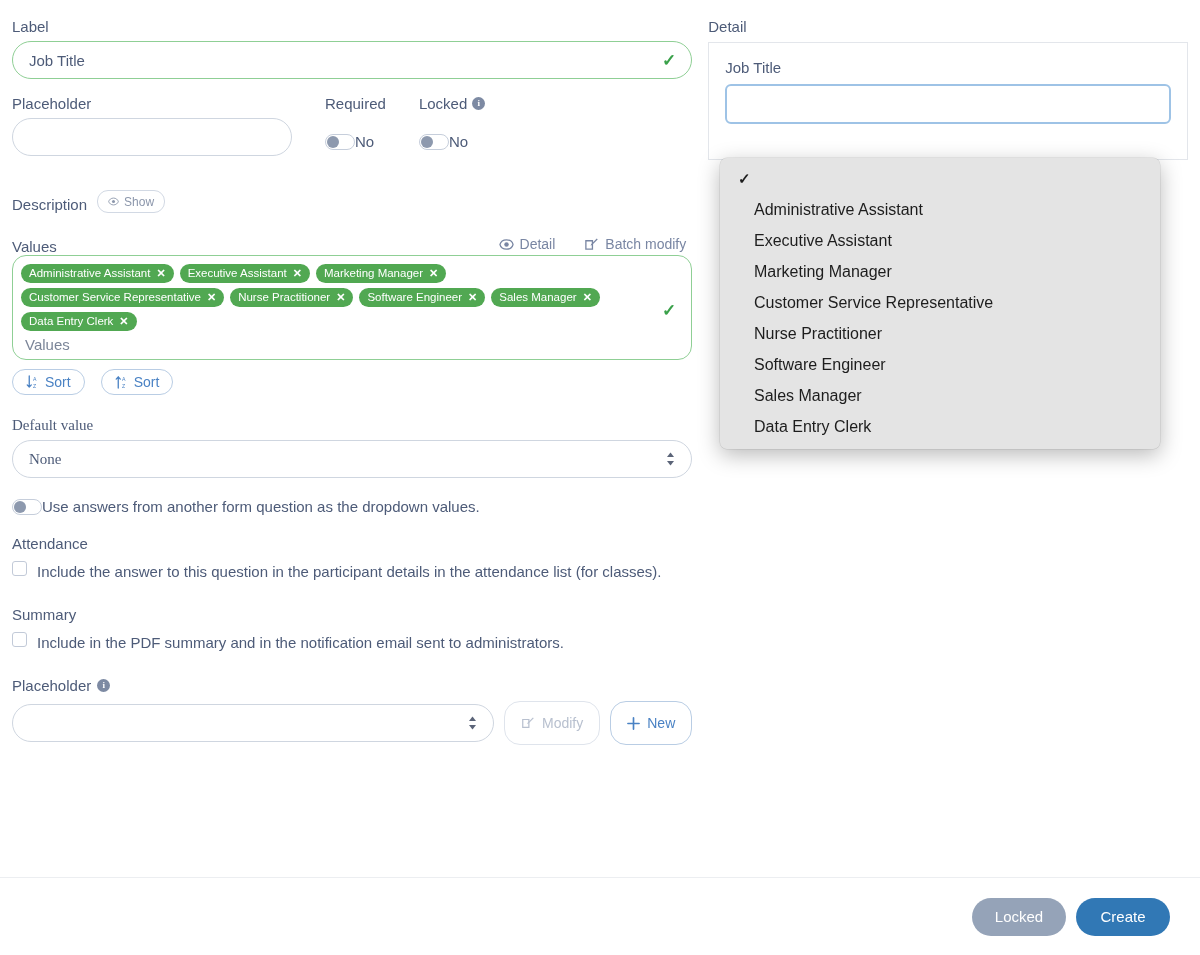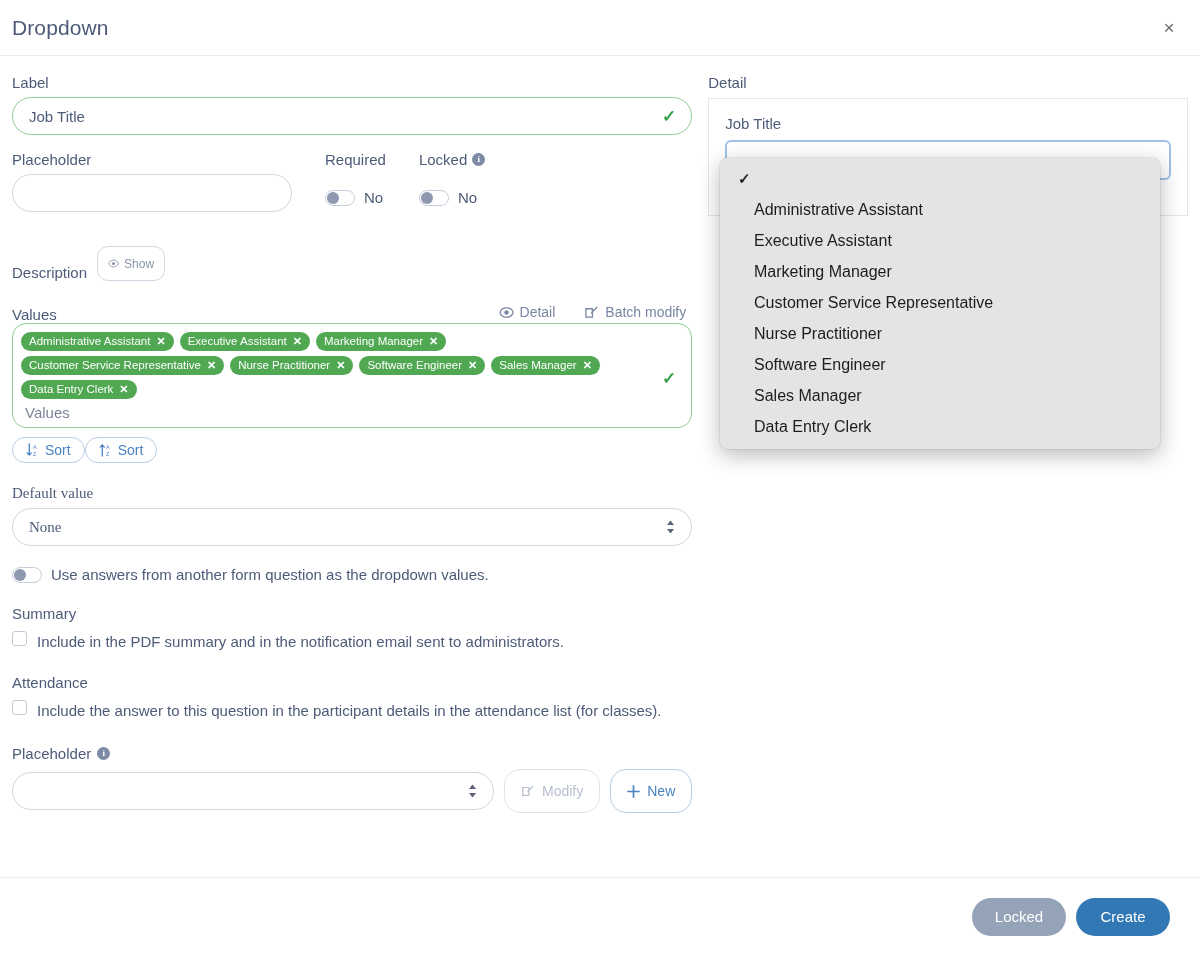--- a/index.html
+++ b/index.html
@@ -55,21 +55,21 @@
     position: absolute; right: 15px; top: 50%; transform: translateY(-50%);
     color: #3aa14a; font-size: 17px; font-weight: 700;
   }
   .pill-input .value { color:#4d5b78; }
 
   .row-flex { display:flex; align-items:flex-start; }
 
   
   .toggle-group { display:flex; flex-direction: column; }
   .toggle-head { font-size: 15px; color:#4d5b78; margin-bottom: 21px; display:flex; align-items:center; gap:5px;}
-  .toggle-line { display:flex; align-items:center; gap:9px; }
+  .toggle-line { display:flex; align-items:center; }
   .toggle {
     width: 30px; height: 16px; border-radius: 9px;
     border: 1px solid #c6cedb; background:#fff;
     position: relative; cursor: pointer; flex: none;
   }
   .toggle .knob {
     position:absolute; left:1px; top:1px;
     width: 12px; height: 12px; border-radius: 50%;
     background: #8d99ae;
   }
@@ -79,21 +79,21 @@
     display:inline-flex; align-items:center; justify-content:center;
     width: 13px; height: 13px; border-radius: 50%;
     background: #7d8aa3; color: #fff;
     font-size: 9px; font-weight: 700; font-family:"Liberation Serif", serif;
     line-height: 1;
   }
 
   
   .mini-btn {
     display:inline-flex; align-items:center; gap:5px;
-    height: 35px; padding: 0 10px;
+    height: 23px; padding: 0 10px;
     border: 1px solid #d2d9e4; border-radius: 11px;
     background: #fff; color: #8b96ab; font-size: 12px; cursor:pointer;
   }
 
   .link-btn {
     display:inline-flex; align-items:center; gap:6px;
     color:#7986a3; font-size: 14px; background:none; border:none; cursor:pointer;
   }
 
   
@@ -112,21 +112,21 @@
     font-size: 11.5px; line-height: 14px; white-space: nowrap;
   }
   .tag .x { font-size: 11px; font-weight: 700; cursor:pointer; }
   .tag-placeholder { font-size: 15px; color: #7b8598; padding: 5px 2px 0 4px; }
   .tagbox .check {
     position:absolute; right: 15px; top: 52%; transform: translateY(-50%);
     color:#3aa14a; font-size: 17px; font-weight:700;
   }
 
   
-  .sort-row { display:flex; gap: 0; margin-top: 9px; }
+  .sort-row { display:flex; gap: 16px; margin-top: 9px; }
   .sort-btn {
     display:inline-flex; align-items:center; gap:6px;
     height: 26px; padding: 0 13px;
     border: 1px solid #b9cde4; border-radius: 13px;
     background:#fff; color:#4a82c4; font-size: 14px; cursor:pointer;
   }
   .sort-btn svg { display:block; }
 
   
   .select-pill {
@@ -203,24 +203,20 @@
     font-size: 15px; color:#fff; cursor:pointer;
   }
   .btn-cancel { background:#95a3b8; }
   .btn-create { background:#3178b5; }
 </style>
 </head>
 <body>
 
 <div class="modal">
 
-  <div class="modal-header">
-    <div class="modal-title">Dropdown</div>
-    <button class="close-btn">×</button>
-  </div>
 
   <div class="modal-body">
 
     <div class="col-left">
 
       <label class="field-label">Label</label>
       <div class="pill-input valid">
         <span class="value">Job Title</span>
         <span class="check">✓</span>
       </div>
@@ -359,33 +355,33 @@
         </div>
       </div>
 
       <div class="toggle-line" style="margin-top:20px;">
         <div class="toggle">
             <span class="knob"></span>
           </div>
         <span class="toggle-text">Use answers from another form question as the dropdown values.</span>
       </div>
 
+      <div style="margin-top:20px;">
+        <div class="section-label">Attendance</div>
+        <div class="cb-row">
+          <span class="cb"></span>
+          <span class="cb-text" style="max-width:630px;">Include the answer to this question in the participant details in the attendance list (for classes).</span>
+        </div>
+      </div>
+
       <div style="margin-top:22px;">
         <div class="section-label">Summary</div>
         <div class="cb-row">
           <span class="cb"></span>
           <span class="cb-text">Include in the PDF summary and in the notification email sent to administrators.</span>
-        </div>
-      </div>
-
-      <div style="margin-top:20px;">
-        <div class="section-label">Attendance</div>
-        <div class="cb-row">
-          <span class="cb"></span>
-          <span class="cb-text" style="max-width:630px;">Include the answer to this question in the participant details in the attendance list (for classes).</span>
         </div>
       </div>
 
       <div style="margin-top:22px;">
         <div class="section-label" style="display:flex; align-items:center; gap:6px;">
           <span>Placeholder</span>
           <span class="info-icon">i</span>
         </div>
         <div class="ph-row">
           <div class="select-pill ph-select">

